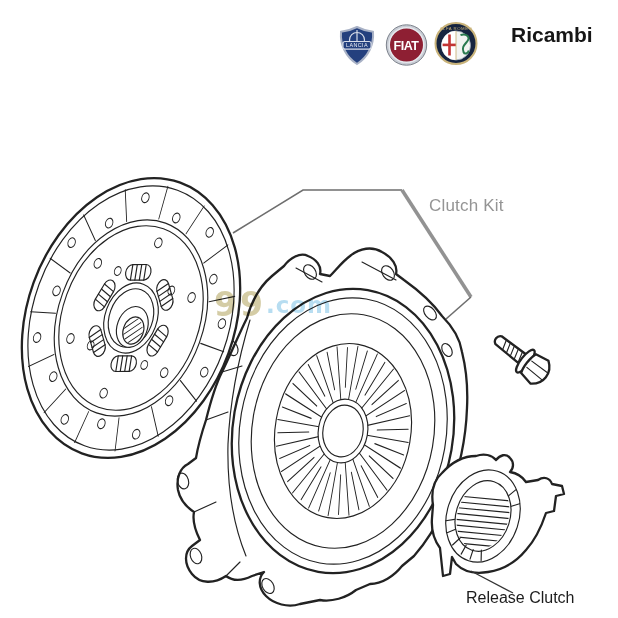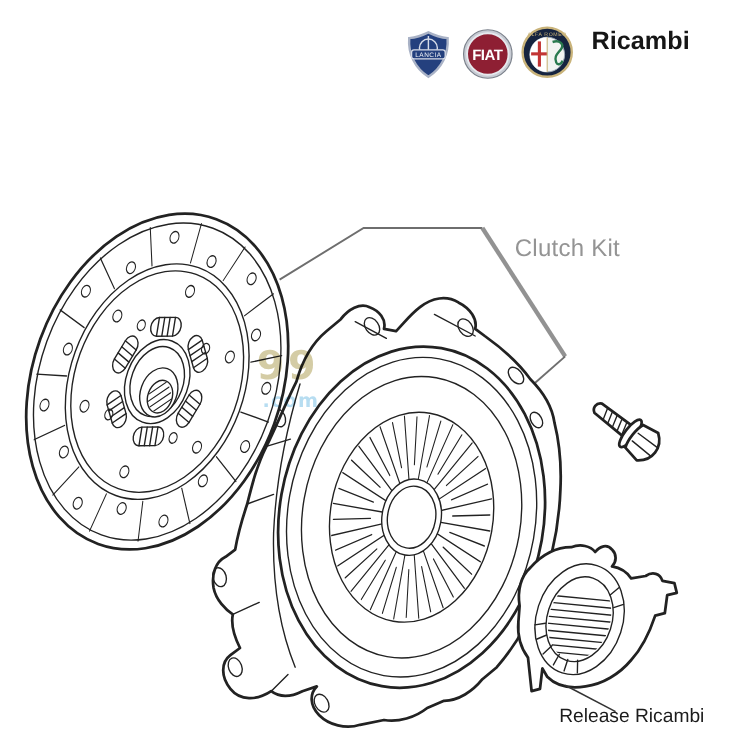--- a/index.html
+++ b/index.html
@@ -4,31 +4,31 @@
 <style>
   html,body{margin:0;padding:0;background:#fff;}
   #stage{position:relative;width:618px;height:618px;background:#ffffff;overflow:hidden;
          font-family:"Liberation Sans",sans-serif;}
   .abs{position:absolute;}
   
   .t{stroke:var(--line);stroke-width:1.15;fill:none;vector-effect:non-scaling-stroke;stroke-linecap:round;stroke-linejoin:round;}
   .bw{stroke:var(--line);stroke-width:2.3;fill:#fff;vector-effect:non-scaling-stroke;stroke-linejoin:round;}
   .tw{stroke:var(--line);stroke-width:1.15;fill:#fff;vector-effect:non-scaling-stroke;}
   
-  #clutch-kit-label{left:429px;top:196px;font-size:20px;color:var(--label-gray);letter-spacing:.2px;}
+  #clutch-kit-label{left:429px;top:196px;font-size:17px;color:var(--label-gray);letter-spacing:.2px;}
   #release-bearing-label{left:466px;top:589px;font-size:16px;color:#1c1c1c;}
   
-  #watermark{left:214px;top:285px;display:flex;align-items:flex-end;opacity:.8;
-             mix-blend-mode:multiply;font-family:"DejaVu Sans",sans-serif;font-weight:bold;flex-direction:column;}
+  #watermark{left:214px;top:285px;display:flex;align-items:center;opacity:.8;
+             mix-blend-mode:multiply;font-family:"DejaVu Sans",sans-serif;font-weight:bold;}
   #watermark .wm-big{font-size:33px;letter-spacing:3px;}
   #watermark .wm-99{color:var(--wm-gold);}
   #watermark .wm-rpm{color:var(--wm-gray);}
-  #watermark .wm-com{font-size:16px;color:var(--wm-blue);letter-spacing:1px;}
+  #watermark .wm-com{font-size:23px;color:var(--wm-blue);letter-spacing:1px;}
   
-  #brand-text{left:493px;top:24px;font-size:21px;font-weight:bold;line-height:21px;color:#161616;}
+  #brand-text{left:511px;top:24px;font-size:21px;font-weight:bold;line-height:21px;color:#161616;}
 </style>
 </head>
 <body>
 
 <div id="stage">
 
   <svg class="abs" style="left:336px;top:24px" width="42" height="42" viewBox="0 0 42 42">
     <path d="M21,3 C28,6.5 34,7.5 37,7.8 C38,21 32,33 21,40 C10,33 4,21 5,7.8 C8,7.5 14,6.5 21,3 Z" fill="var(--lancia-blue)" stroke="#a9b2c6" stroke-width="2"></path>
     <circle cx="21" cy="16" r="7.5" fill="none" stroke="#d7dce8" stroke-width="1.2"></circle>
     <line x1="21" y1="6" x2="21" y2="23.5" stroke="#d7dce8" stroke-width="1.2"></line>
@@ -322,15 +322,15 @@
       <line x1="471" y1="571" x2="513" y2="593" stroke="#333333" stroke-width="1.3"></line>
     </g>
   </svg>
 
   <div class="abs" id="watermark">
     <span class="wm-big wm-99">99</span>
       <span class="wm-com">.com</span>
   </div>
 
   <div class="abs" id="clutch-kit-label">Clutch Kit</div>
-  <div class="abs" id="release-bearing-label">Release Ricambi</div>
+  <div class="abs" id="release-bearing-label">Release Clutch</div>
 
 </div>
 
 </body></html>

